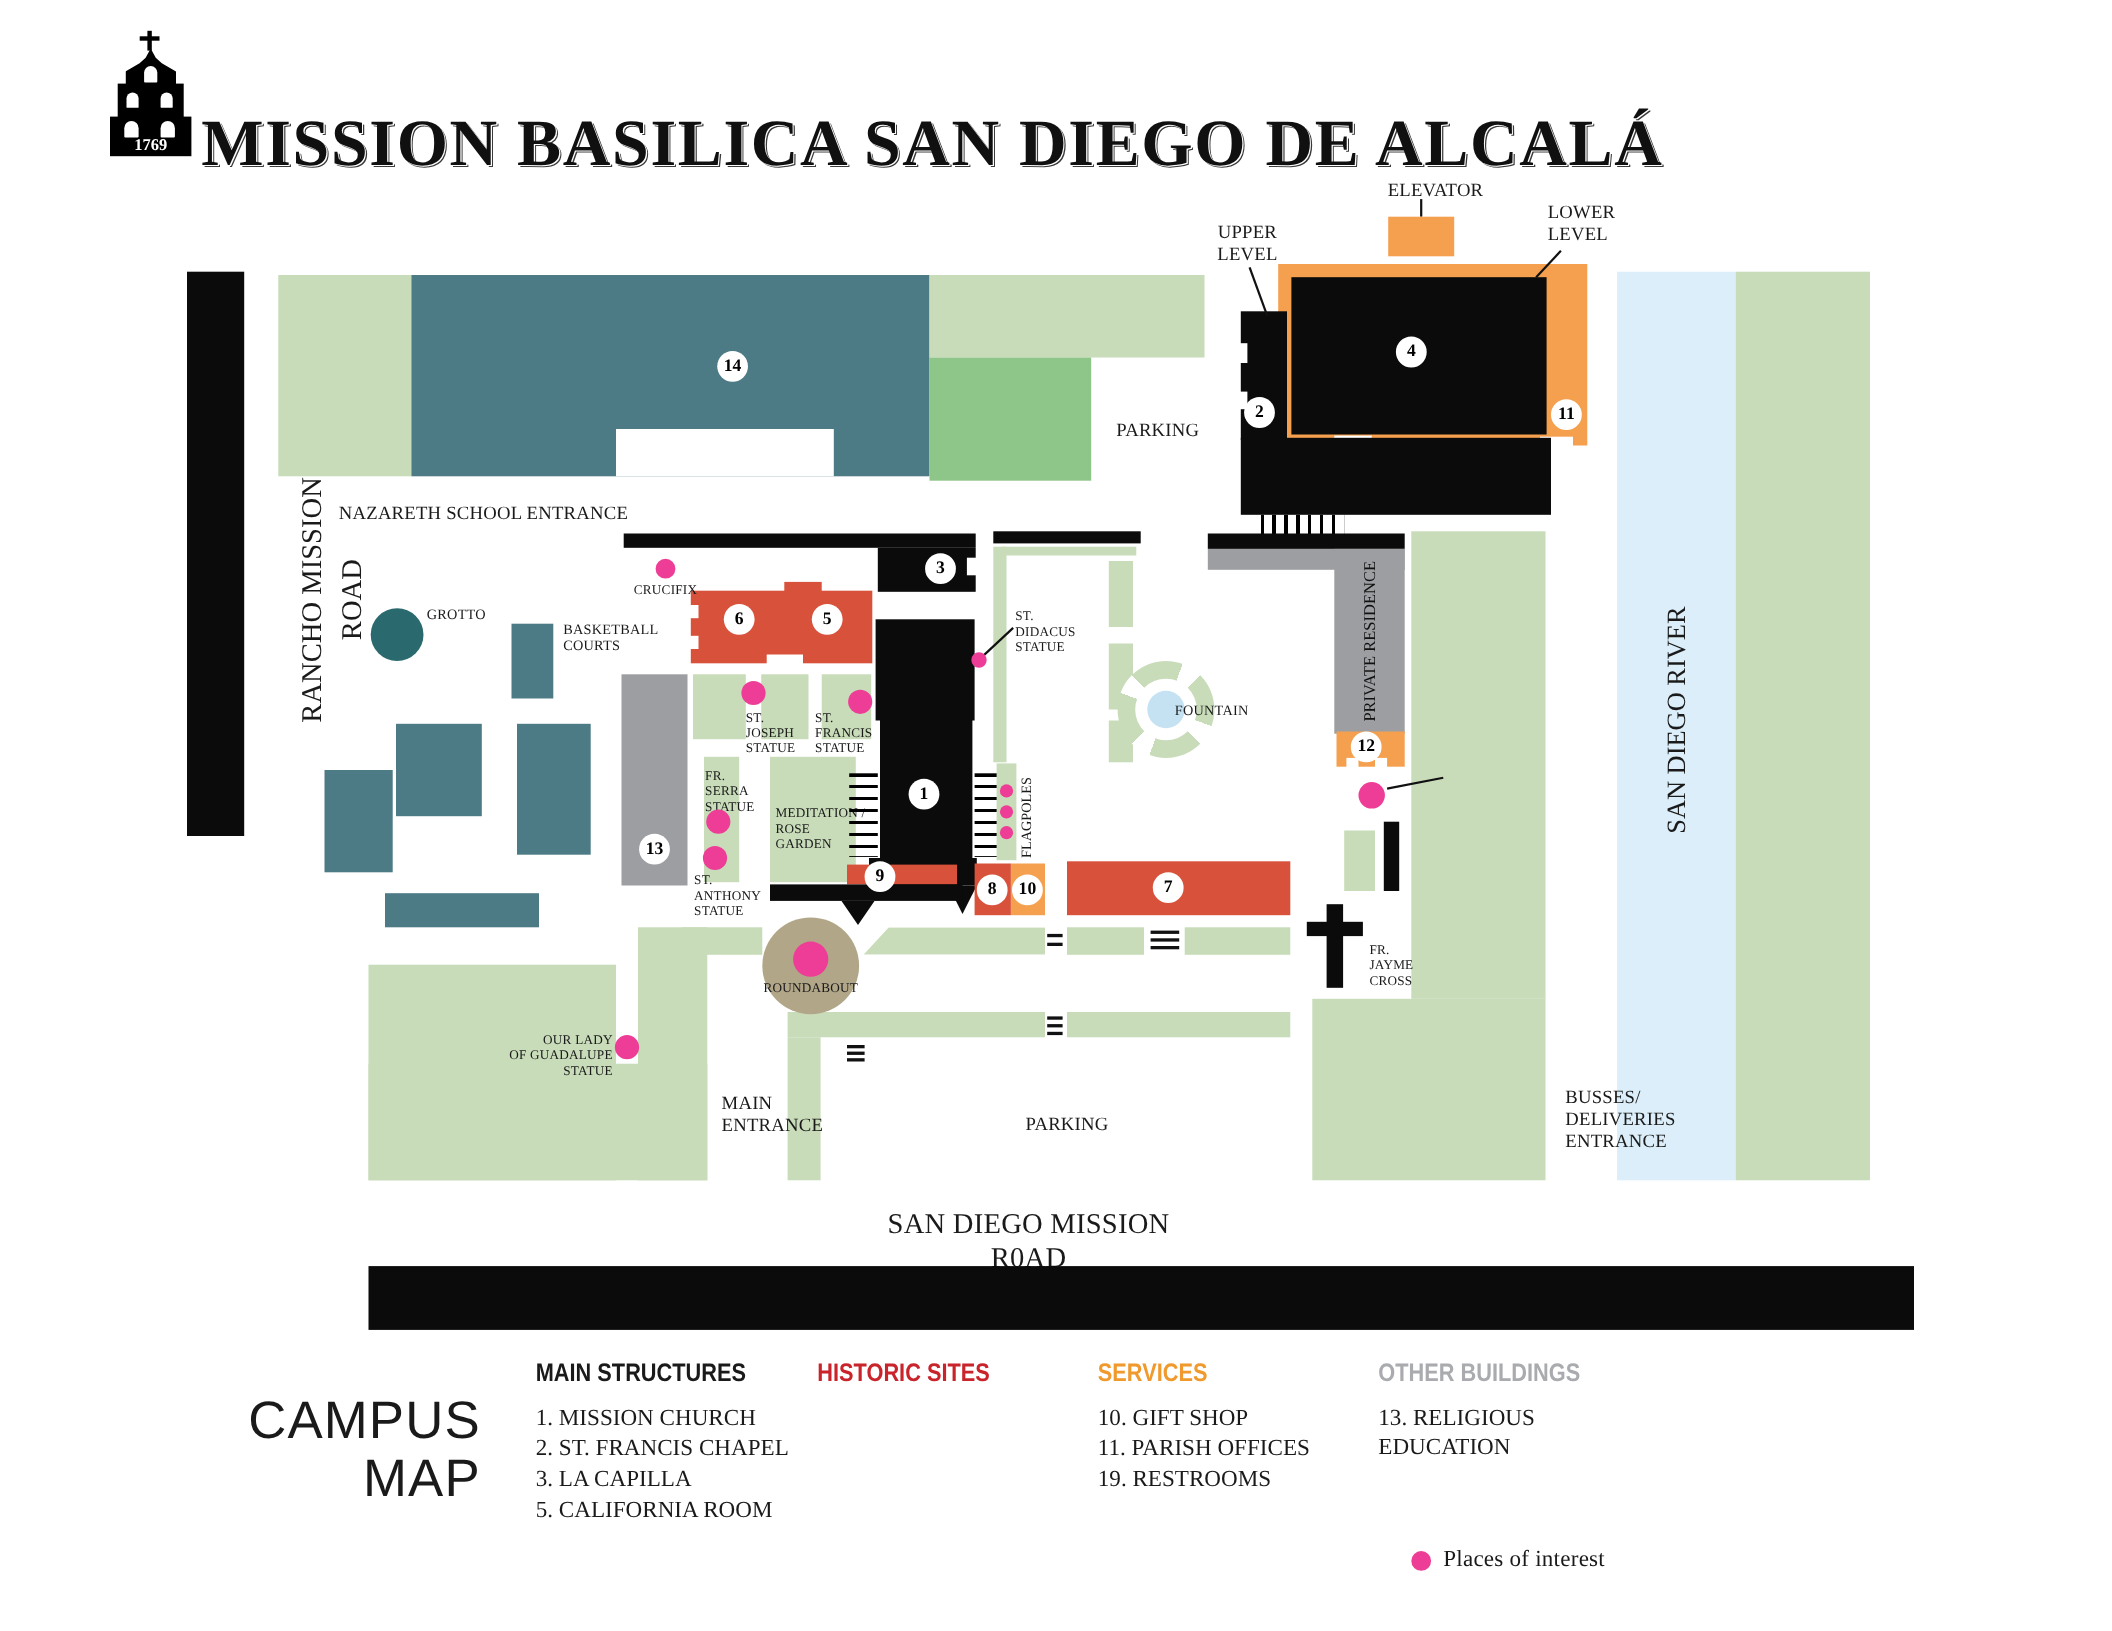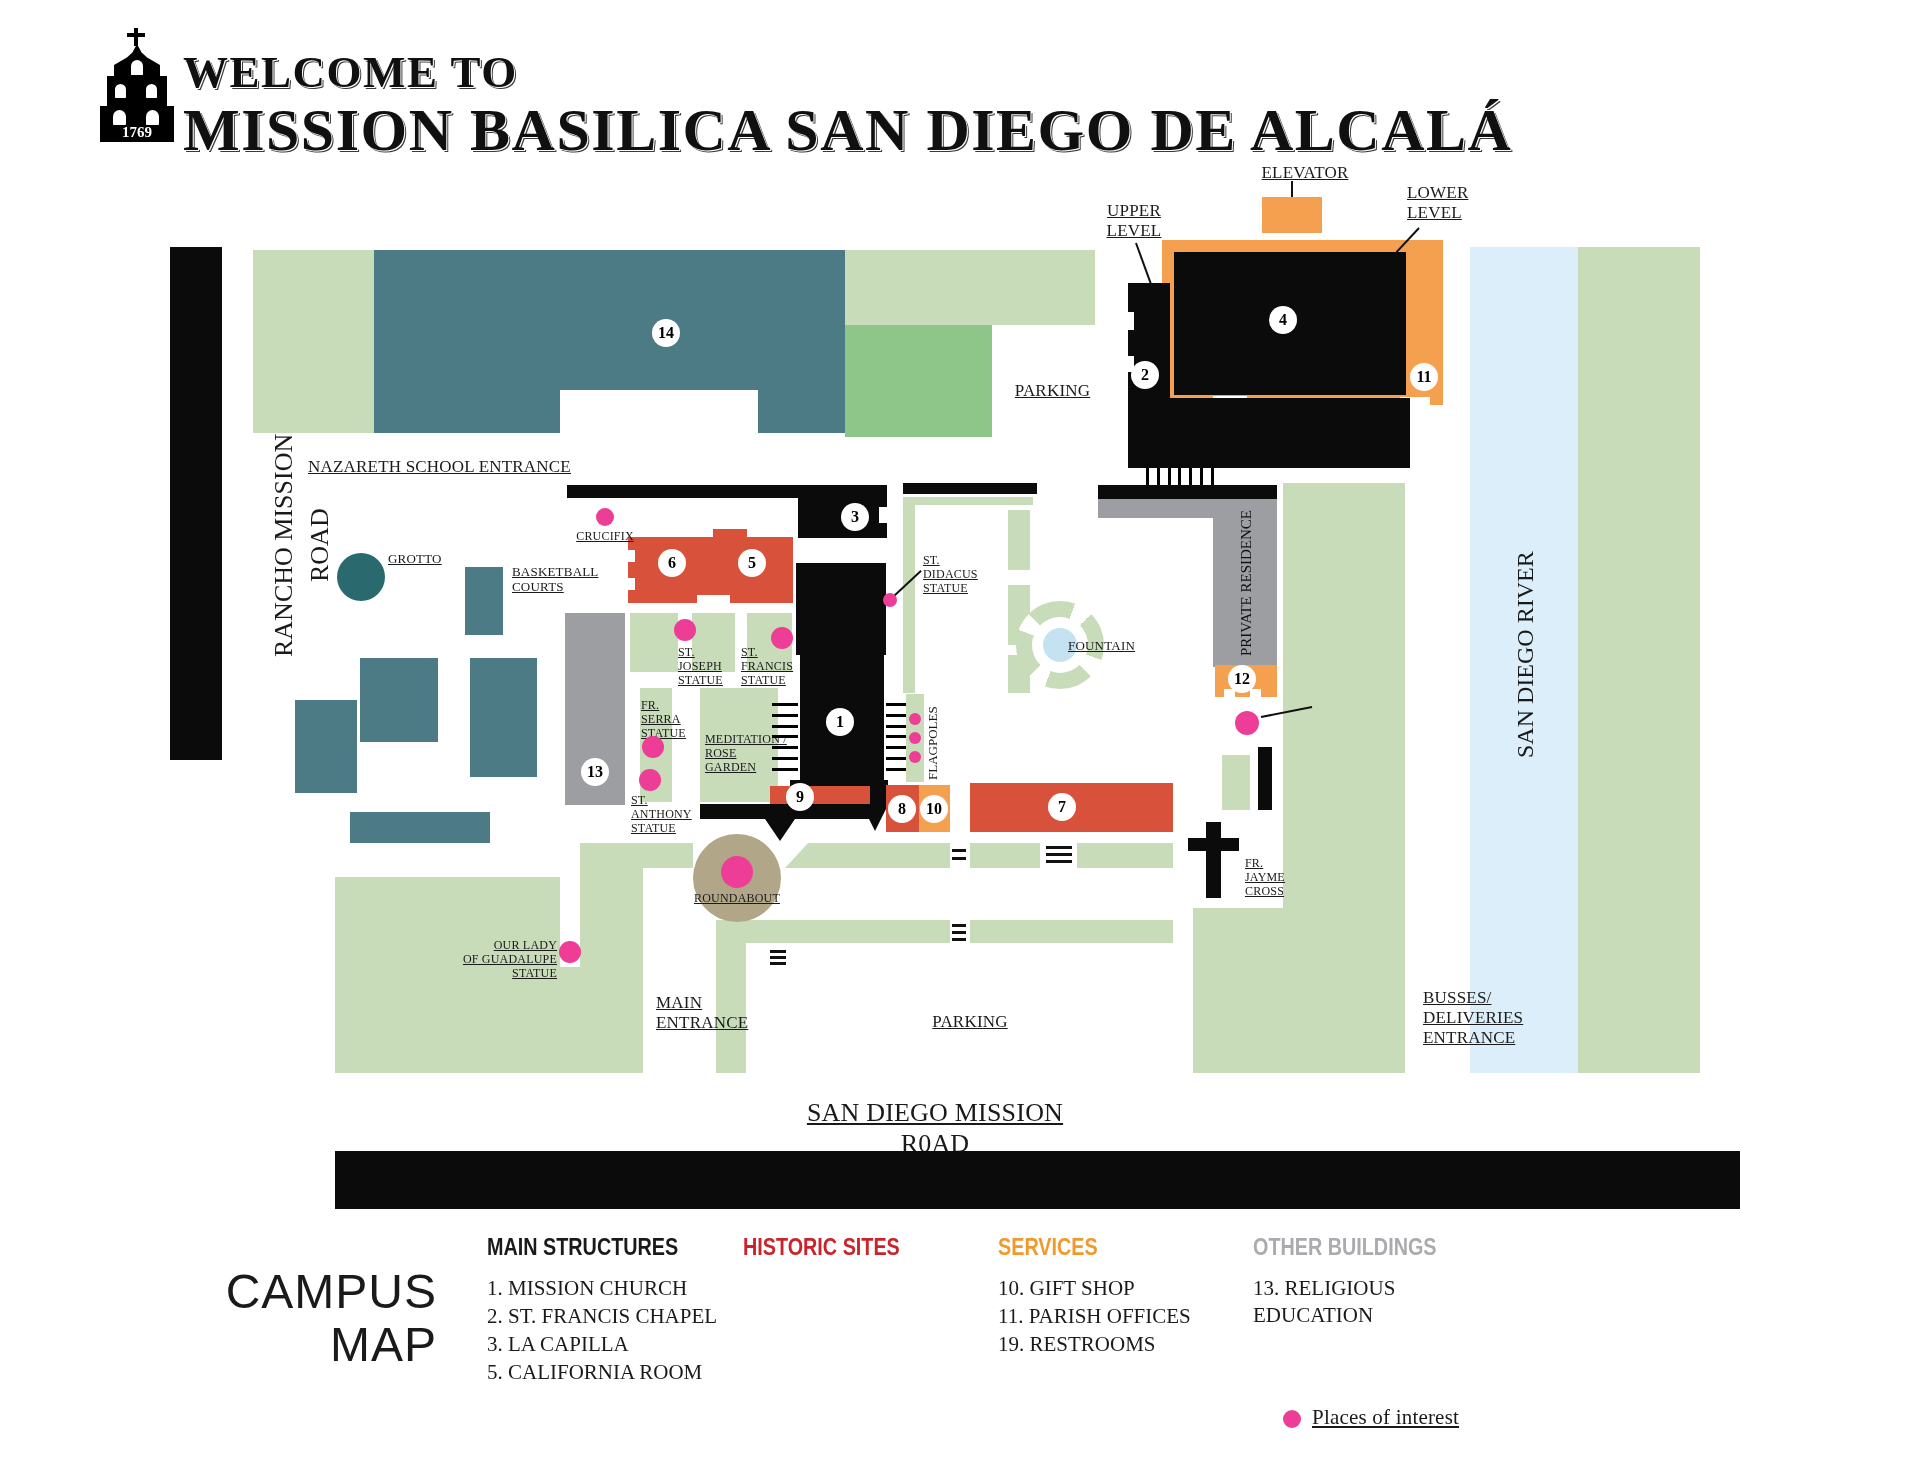--- a/index.html
+++ b/index.html
@@ -4,21 +4,21 @@
 <style>
   * { margin:0; padding:0; box-sizing:border-box; }
   html,body { background:#ffffff; }
   #stage {
     position:relative; width:1920px; height:1483px; background:#ffffff;
     font-family:"Liberation Serif", serif; overflow:hidden;
   }
   .abs { position:absolute; }
   .lbl {
     position:absolute; font-family:"Liberation Serif", serif; color:#1a1a1a;
-    white-space:pre-line; line-height:1.18; letter-spacing:.2px;text-decoration:underline;
+    white-space:pre-line; line-height:1.18; letter-spacing:.2px;
   }
   .vtext {
     position:absolute; writing-mode:vertical-rl; transform:rotate(180deg);
     font-family:"Liberation Serif", serif; color:#1a1a1a; text-align:center;
   }
   .marker {
     position:absolute; width:28px; height:28px; margin:-14px 0 0 -14px;
     border-radius:50%; background:#fff; color:#000;
     font:700 16px "Liberation Serif", serif;
     display:flex; align-items:center; justify-content:center; z-index:6;
@@ -65,21 +65,20 @@
     <div class="abs" style="left:14px;top:16px;width:46px;height:34px;background:#000;clip-path:polygon(50% 0,60% 25%,72% 40%,100% 62%,100% 100%,0 100%,0 62%,28% 40%,40% 25%);"></div>
     <div class="abs" style="left:7px;top:48px;width:60px;height:32px;background:#000;"></div>
     <div class="abs" style="left:0;top:78px;width:74px;height:36px;background:#000;"></div>
     <div class="bell" style="left:31px;top:32px;width:12px;height:15px;"></div>
     <div class="bell" style="left:15px;top:56px;width:11px;height:14px;"></div>
     <div class="bell" style="left:46px;top:56px;width:11px;height:14px;"></div>
     <div class="bell" style="left:13px;top:82px;width:13px;height:15px;"></div>
     <div class="bell" style="left:46px;top:82px;width:13px;height:15px;"></div>
     <div class="abs" style="left:0;top:96px;width:74px;text-align:center;color:#fff;font:700 15px 'Liberation Serif',serif;">1769</div>
   </div>
-  <div class="title-text" style="left:183px;top:46px;font-size:45px;">WELCOME TO</div>
   <div class="title-text" style="left:183px;top:96px;font-size:60px;">MISSION BASILICA SAN DIEGO DE ALCALÁ</div>
 
   <div class="shape" style="left:170px;top:247px;width:52px;height:513px;background:#0B0B0B;"></div>
   <div class="vtext" style="left:266px;top:400px;height:290px;font-size:26px;line-height:36px;">RANCHO MISSION ROAD</div>
 
   <div class="shape" style="left:1470px;top:247px;width:108px;height:826px;background:#DBEEF9;"></div>
   <div class="vtext" style="left:1508px;top:535px;height:240px;font-size:24px;line-height:34px;">SAN DIEGO RIVER</div>
   <div class="shape" style="left:1578px;top:247px;width:122px;height:826px;background:#C8DCB9;"></div>
 
   <div class="lbl" style="left:775px;top:1098px;width:320px;text-align:center;font-size:26px;">SAN DIEGO MISSION R0AD</div>

